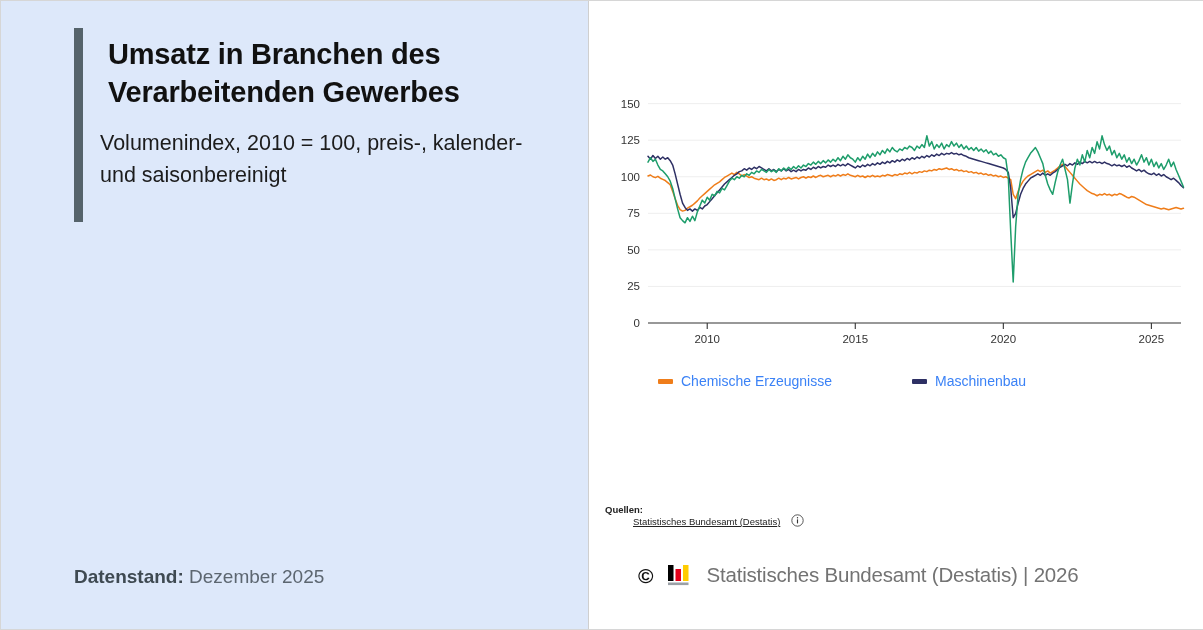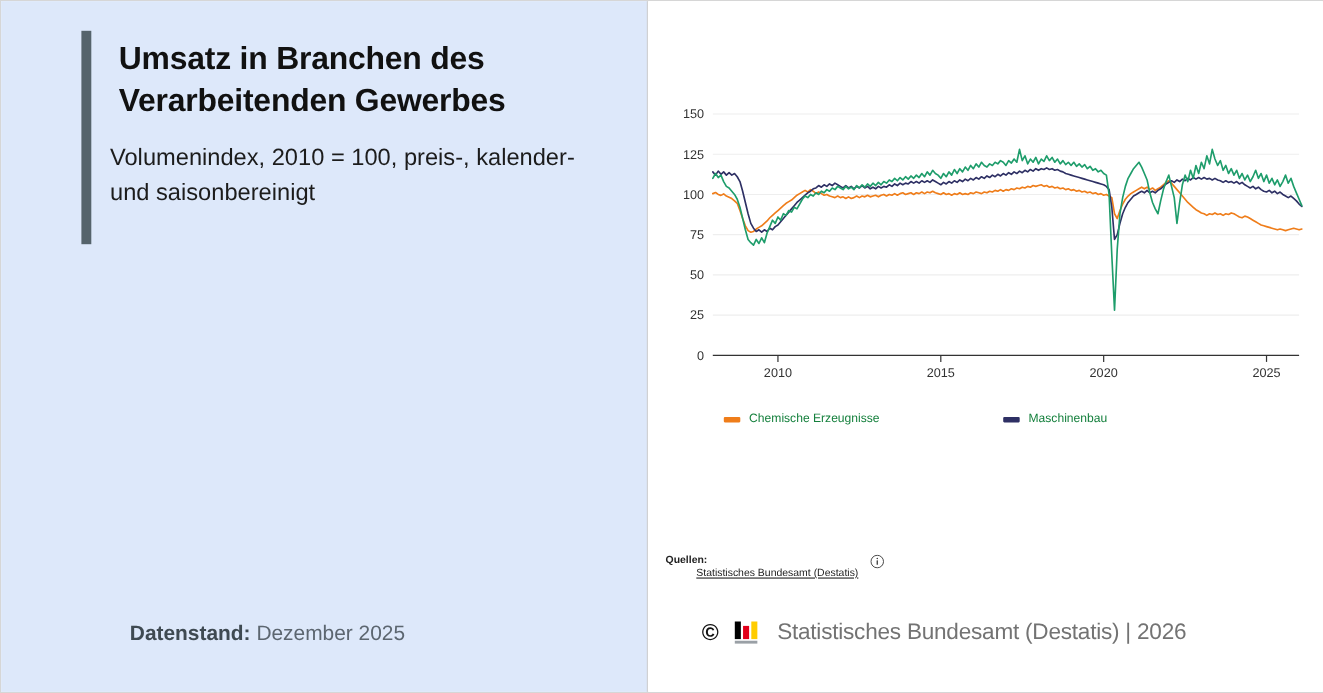--- a/index.html
+++ b/index.html
@@ -48,21 +48,21 @@
     font-size:21.5px;
     font-weight:normal;
     line-height:1.45;
     color:#1c1c1c;
   }
   .datenstand{
     position:absolute;left:73px;top:565px;
     font-size:19px;
     color:#5c6670;
   }
-  .datenstand b{color:#3f4a52;font-weight:bold;margin-left:44px;}
+  .datenstand b{color:#3f4a52;font-weight:bold;}
 
   
   .right-panel{
     position:absolute;left:589px;top:0;
     width:613px;height:628px;
     background:#ffffff;
   }
 
   .plot-wrap{
     position:absolute;left:13px;top:80px;
@@ -79,30 +79,30 @@
   .legend-item{display:flex;align-items:center;}
   .legend-item.first{width:254px;}
   .swatch{
     display:inline-block;
     width:15px;height:5px;
     border-radius:1px;
     margin-right:8px;
     flex:0 0 auto;
   }
   .legend-label{
-    font-size:11px;
-    color:#15803d;
+    font-size:14px;
+    color:#3b82f6;
     line-height:14px;
     white-space:nowrap;
   }
 
   
   .sources{
     position:absolute;left:15px;top:503px;
-    display:flex;align-items:flex-start;
+    display:flex;align-items:flex-end;
   }
   .sources-text{font-size:9.5px;line-height:12px;color:#222;}
   .sources-text .q{font-weight:bold;display:block;}
   .sources-text .lnk{
     display:block;
     text-decoration:underline;
     color:#222;
     cursor:pointer;
     margin-left:28px;
   }

